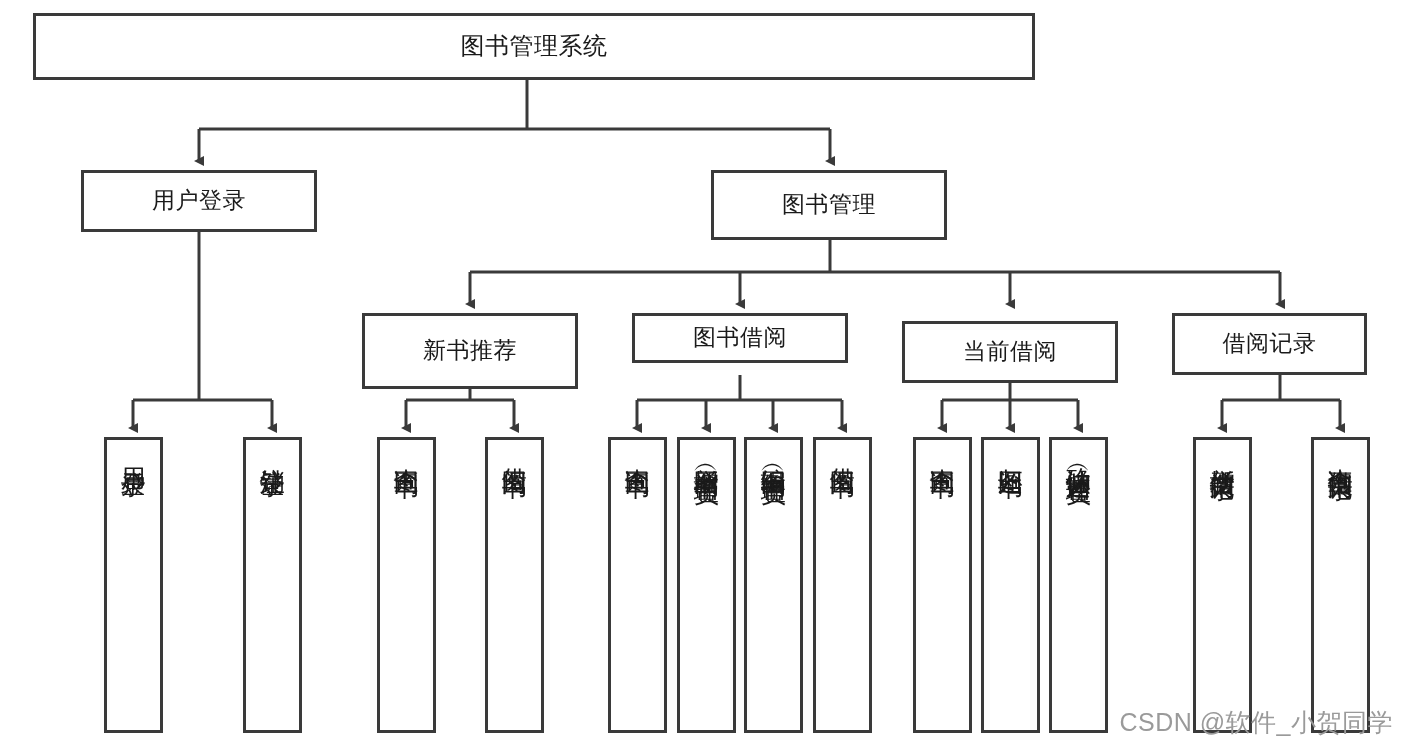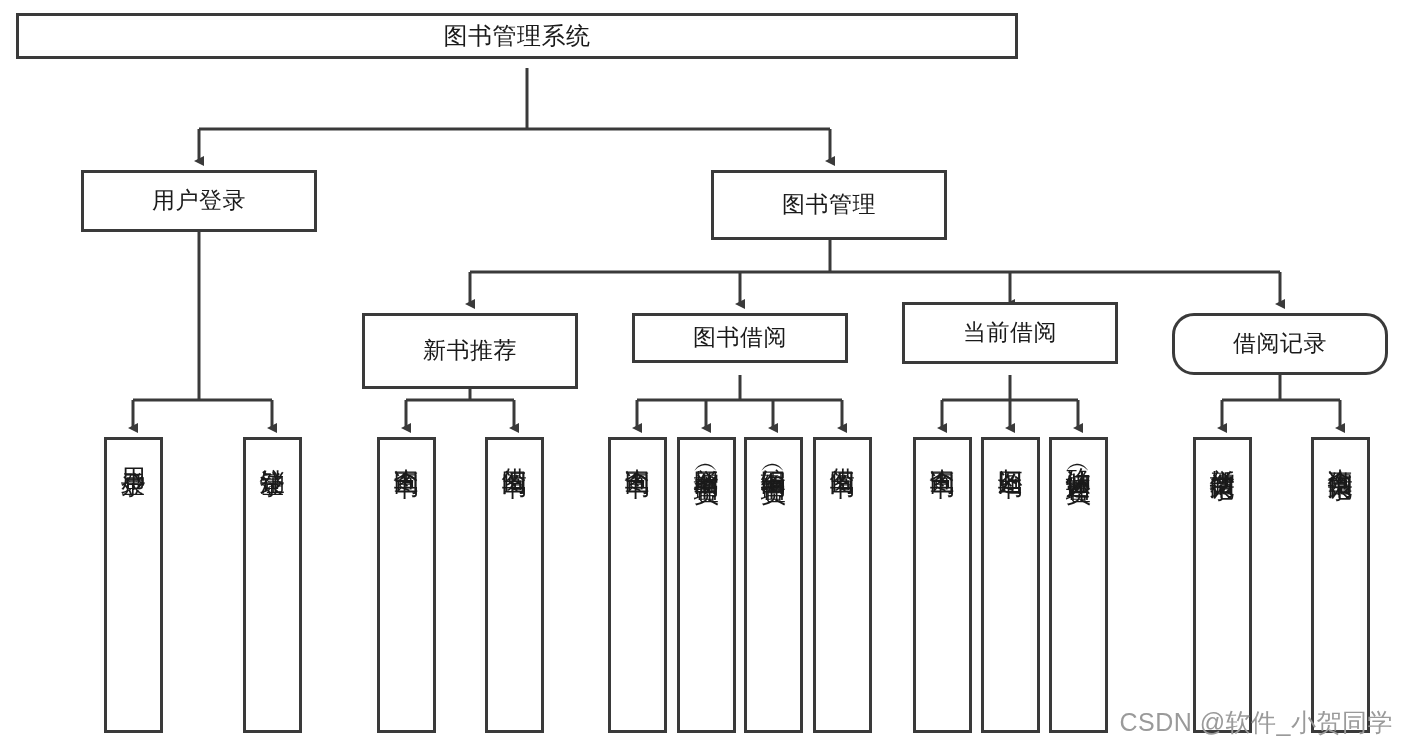--- a/index.html
+++ b/index.html
@@ -119,41 +119,41 @@
       <path d="M1010,400 L1010,428" marker-end="url(#arrow)"></path>
       <path d="M1078,400 L1078,428" marker-end="url(#arrow)"></path>
 
       <path d="M1280,375 L1280,400"></path>
       <path d="M1222,400 L1340,400"></path>
       <path d="M1222,400 L1222,428" marker-end="url(#arrow)"></path>
       <path d="M1340,400 L1340,428" marker-end="url(#arrow)"></path>
     </g>
   </svg>
 
-  <div class="node root horiz" style="left:16px; top:13px; width:1002px; height:46px;">
+  <div class="node root horiz" style="left:33px; top:13px; width:1002px; height:67px;">
     <span class="node-label">图书管理系统</span>
   </div>
 
   <div class="node horiz" style="left:81px; top:170px; width:236px; height:62px;">
     <span class="node-label">用户登录</span>
   </div>
   <div class="node horiz" style="left:711px; top:170px; width:236px; height:70px;">
     <span class="node-label">图书管理</span>
   </div>
 
   <div class="node horiz" style="left:362px; top:313px; width:216px; height:76px;">
     <span class="node-label">新书推荐</span>
   </div>
   <div class="node horiz" style="left:632px; top:313px; width:216px; height:50px;">
     <span class="node-label">图书借阅</span>
   </div>
-  <div class="node horiz" style="left:902px; top:302px; width:216px; height:62px;">
+  <div class="node horiz" style="left:902px; top:321px; width:216px; height:62px;">
     <span class="node-label">当前借阅</span>
   </div>
-  <div class="node horiz" style="left:1172px; top:313px; width:216px; height:62px;border-radius:22px;">
+  <div class="node horiz" style="left:1172px; top:313px; width:195px; height:62px;">
     <span class="node-label">借阅记录</span>
   </div>
 
   <div class="node leaf" style="left:104px; top:437px; width:59px; height:296px;">
     <span class="node-label">用户登录</span>
   </div>
   <div class="node leaf" style="left:243px; top:437px; width:59px; height:296px;">
     <span class="node-label">注销登录</span>
   </div>
 

